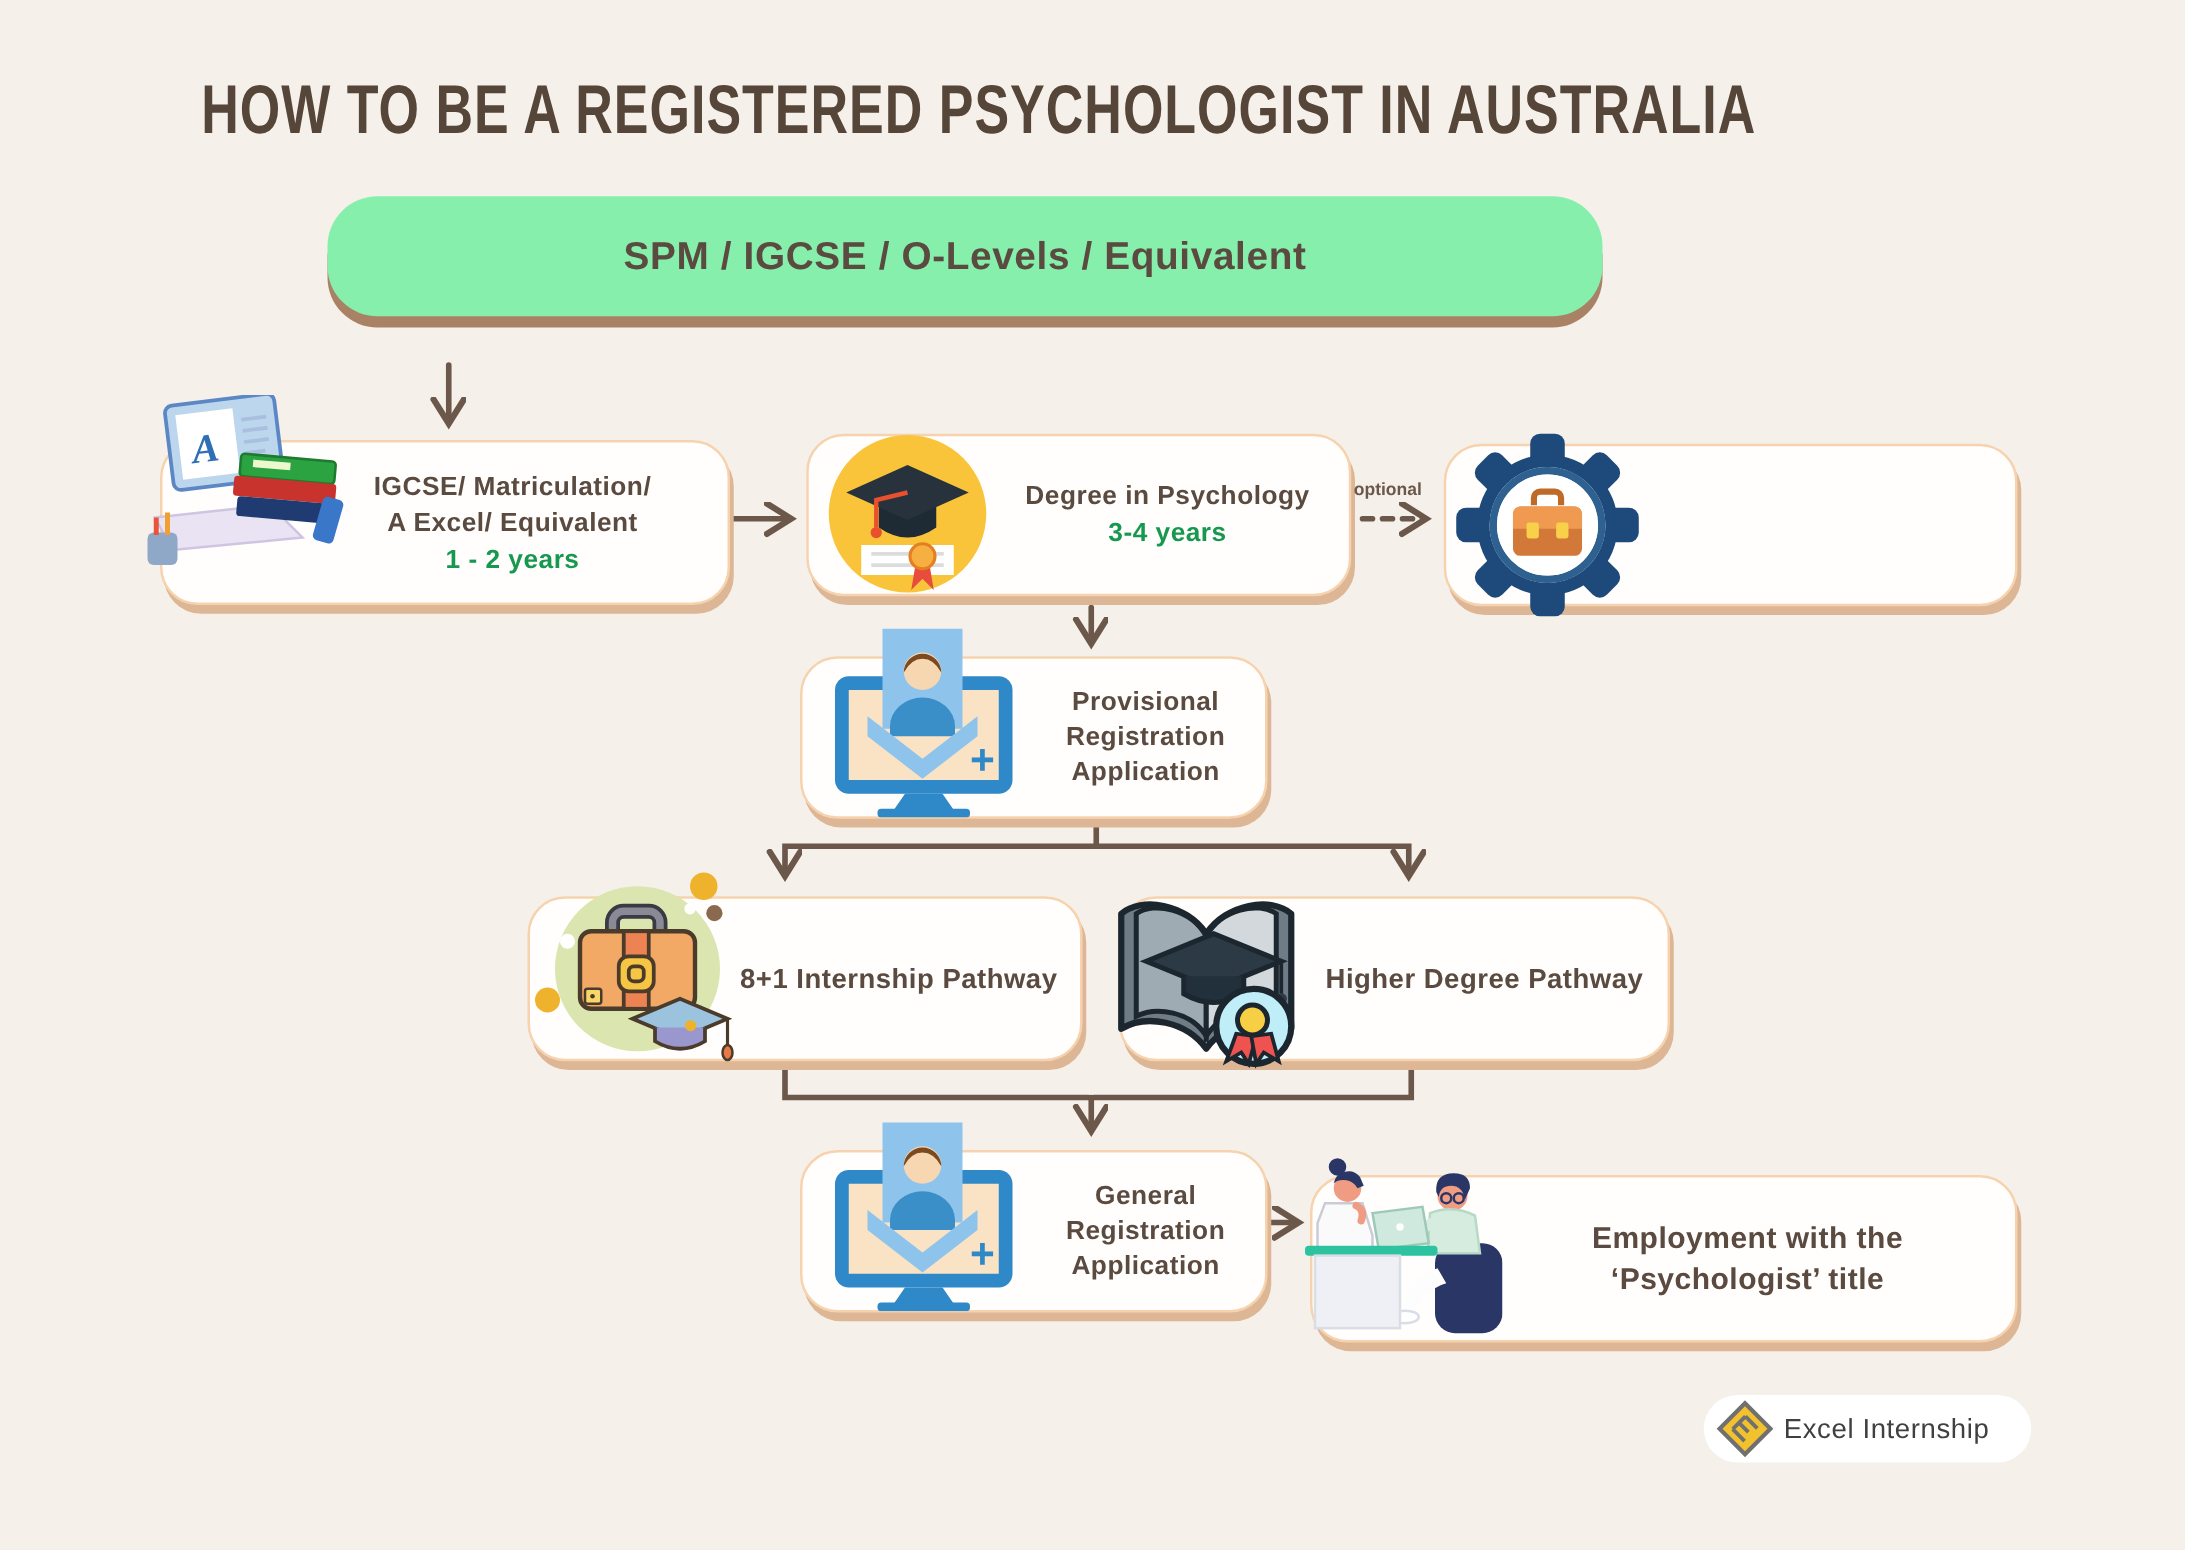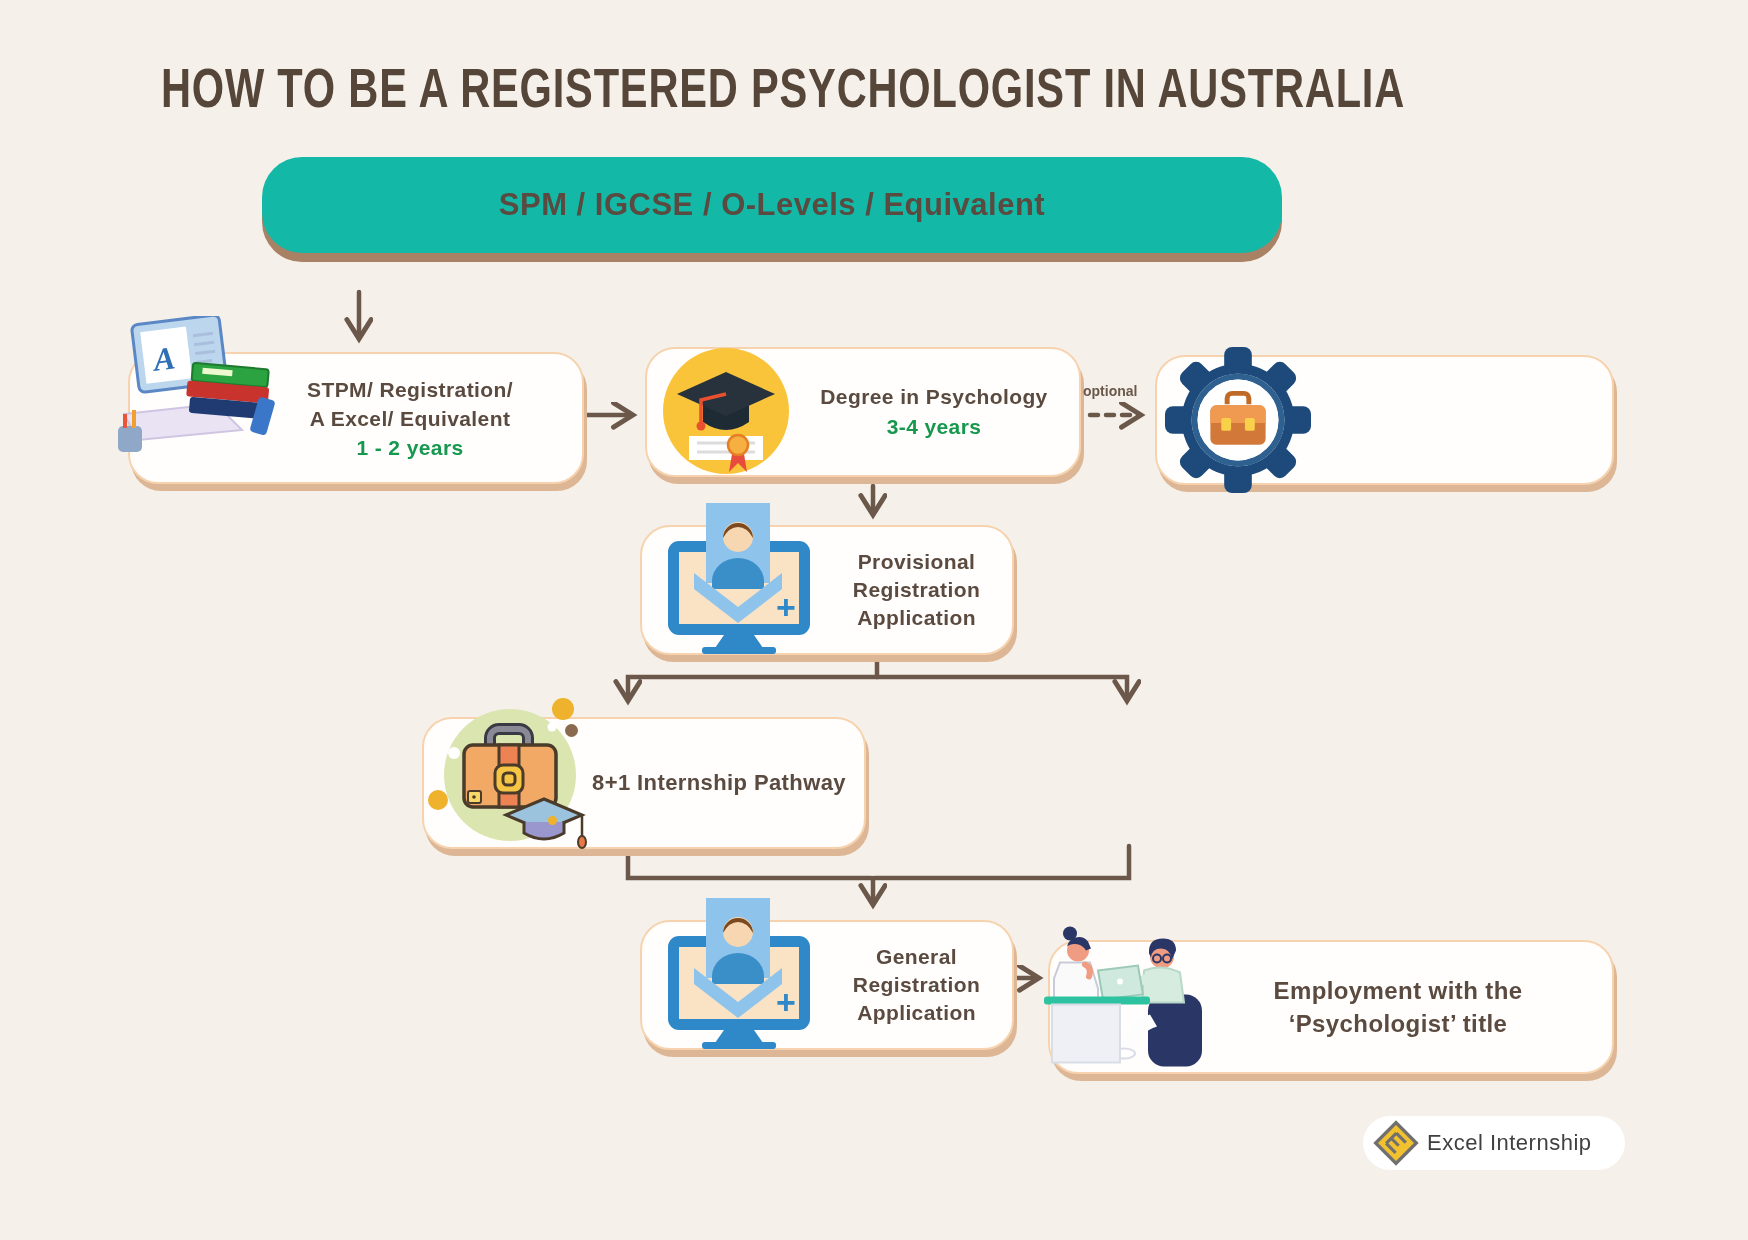--- a/index.html
+++ b/index.html
@@ -6,21 +6,21 @@
   body{background:#e9e5de;font-family:"Liberation Sans","DejaVu Sans",sans-serif;}
   #stage{position:relative;width:1748px;height:1240px;background:#f5f1ea;overflow:hidden;margin:0 auto;}
 
   .abs{position:absolute;}
   #connectors{position:absolute;left:0;top:0;width:1748px;height:1240px;z-index:1;}
 
   #title{left:0;top:58px;width:1566px;text-align:center;font-size:52px;font-weight:800;
          color:#564639;letter-spacing:1px;transform:scale(0.80,1.06);transform-origin:50% 50%;
          white-space:nowrap;z-index:2;}
 
-  .spm-box{left:262px;top:157px;width:1020px;height:96px;background:#14b8a6;border-radius:40px;
+  .spm-box{left:262px;top:157px;width:1020px;height:96px;background:#86efac;border-radius:40px;
            box-shadow:0 9px 0 #a98266;display:flex;align-items:center;justify-content:center;z-index:2;}
   .spm-box .lbl{font-size:31px;font-weight:700;color:#5a4a40;letter-spacing:0.5px;}
 
   .node{position:absolute;background:#fffefc;border:2px solid #f6d3ae;border-radius:30px;
         box-shadow:3px 7px 0 #ddb795;z-index:2;}
   .node .txt{position:absolute;top:0;bottom:0;display:flex;flex-direction:column;
              align-items:center;justify-content:center;text-align:center;
              color:#5a4a40;font-weight:700;letter-spacing:0.4px;}
   .icon{position:absolute;z-index:3;}
   .green{color:#17984f;}
@@ -109,21 +109,21 @@
         <rect x="84" y="54" width="30" height="6" fill="#eef8cf"></rect>
         <rect x="70" y="68" width="82" height="16" rx="3" fill="#c8332e"></rect>
         <rect x="74" y="84" width="78" height="16" rx="3" fill="#203a72"></rect>
       </g>
       <rect x="138" y="82" width="17" height="36" rx="4" fill="#3a77c9" transform="rotate(16 146 100)"></rect>
       <rect x="2" y="110" width="24" height="26" rx="5" fill="#8fa8c8"></rect>
       <line x1="9" y1="98" x2="9" y2="112" stroke="#e8553a" stroke-width="4"></line>
       <line x1="18" y1="94" x2="18" y2="112" stroke="#f0a030" stroke-width="4"></line>
     </svg>
     <div class="txt">
-      <span>STPM/ Registration/</span>
+      <span>IGCSE/ Matriculation/</span>
       <span>A Excel/ Equivalent</span>
       <span class="green">1 - 2 years</span>
     </div>
   </div>
 
   <div class="node" id="degree-box">
     <svg class="icon" style="left:14px;top:-3px;width:130px;height:130px;" viewBox="0 0 130 130">
       <circle cx="65" cy="65" r="63" fill="#f9c43a"></circle>
       <rect x="28" y="90" width="74" height="24" fill="#ffffff"></rect>
       <line x1="36" y1="97" x2="94" y2="97" stroke="#dcdcdc" stroke-width="3"></line>
@@ -207,20 +207,38 @@
     </svg>
     <div class="txt">
       <span>8+1 Internship Pathway</span>
     </div>
   </div>
   <div class="dot" style="left:552px;top:698px;width:22px;height:22px;background:#eeb22c;"></div>
   <div class="dot" style="left:565px;top:724px;width:13px;height:13px;background:#8a6a4e;"></div>
   <div class="dot" style="left:428px;top:790px;width:20px;height:20px;background:#eeb22c;"></div>
   <div class="dot" style="left:548px;top:816px;width:9px;height:9px;background:#eeb22c;"></div>
 
+  <div class="node" id="higher-box">
+    <svg class="icon" style="left:-14px;top:-22px;width:165px;height:162px;" viewBox="0 0 165 162">
+      <path d="M82,50 C66,26 30,20 14,34 L14,126 C34,114 66,120 82,142 C98,120 130,114 150,126 L150,34 C134,20 98,26 82,50 Z" fill="#6f7c86" stroke="#1c262e" stroke-width="5" stroke-linejoin="round"></path>
+      <path d="M82,52 C70,30 40,24 26,34 L26,116 C42,108 70,112 82,132 Z" fill="#9fabb2" stroke="#1c262e" stroke-width="4"></path>
+      <path d="M82,52 C94,30 124,24 138,34 L138,116 C122,108 94,112 82,132 Z" fill="#d2d8db" stroke="#1c262e" stroke-width="4"></path>
+      <polygon points="34,72 88,50 142,72 88,94" fill="#2c3a46" stroke="#1c262e" stroke-width="4"></polygon>
+      <path d="M64,84 v14 q24,14 48,0 v-14" fill="#22303c" stroke="#1c262e" stroke-width="4"></path>
+      <line x1="142" y1="72" x2="142" y2="98" stroke="#1c262e" stroke-width="3"></line>
+      <circle cx="142" cy="102" r="4.5" fill="#2c3a46"></circle>
+      <circle cx="120" cy="124" r="30" fill="#bfeef8" stroke="#1c262e" stroke-width="5"></circle>
+      <polygon points="106,130 98,152 110,145 116,154 122,132" fill="#ef5350" stroke="#1c262e" stroke-width="3"></polygon>
+      <polygon points="134,130 140,152 128,145 122,154 118,132" fill="#ef5350" stroke="#1c262e" stroke-width="3"></polygon>
+      <circle cx="119" cy="119" r="12" fill="#f7cf45" stroke="#1c262e" stroke-width="4"></circle>
+    </svg>
+    <div class="txt">
+      <span>Higher Degree Pathway</span>
+    </div>
+  </div>
 
   <div class="node" id="general-box">
     <svg class="icon" style="left:22px;top:-26px;width:150px;height:153px;" viewBox="0 0 150 153">
       <rect x="4" y="40" width="142" height="94" rx="11" fill="#2f88c8"></rect>
       <rect x="15" y="51" width="120" height="72" fill="#fae2c4"></rect>
       <rect x="42" y="2" width="64" height="80" fill="#8ec4ec"></rect>
       <circle cx="74" cy="36" r="15" fill="#f6d7b2"></circle>
       <path d="M59,37 a15,15 0 0 1 30,0 q-6,-11 -15,-11 q-9,0 -15,11 z" fill="#7c4a1e"></path>
       <path d="M48,80 a26,23 0 0 1 52,0 v8 h-52 z" fill="#3b8fc9"></path>
       <path d="M30,72 L74,106 L118,72 L118,88 L74,122 L30,88 Z" fill="#8ec4ec"></path>

